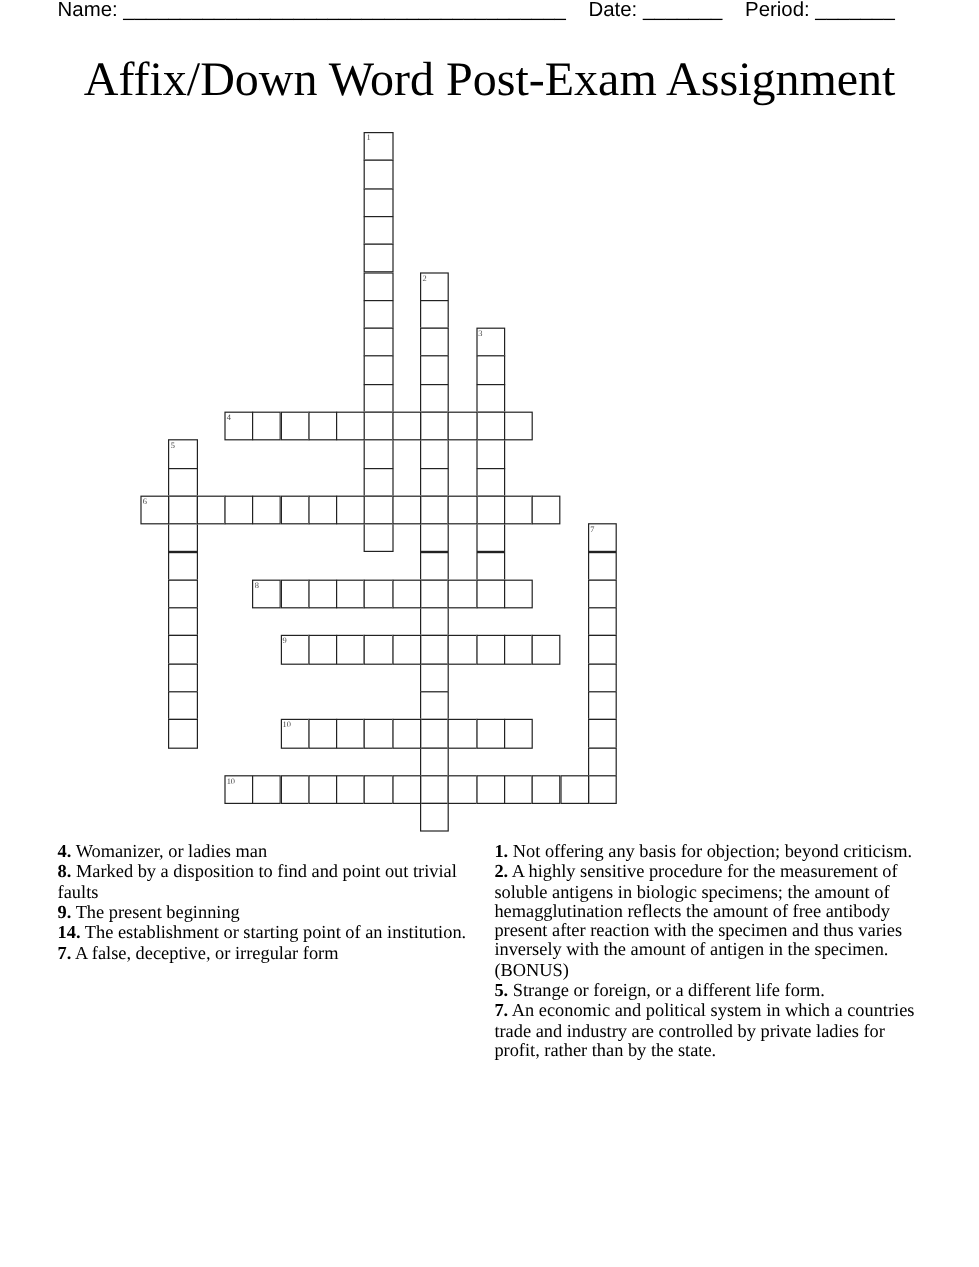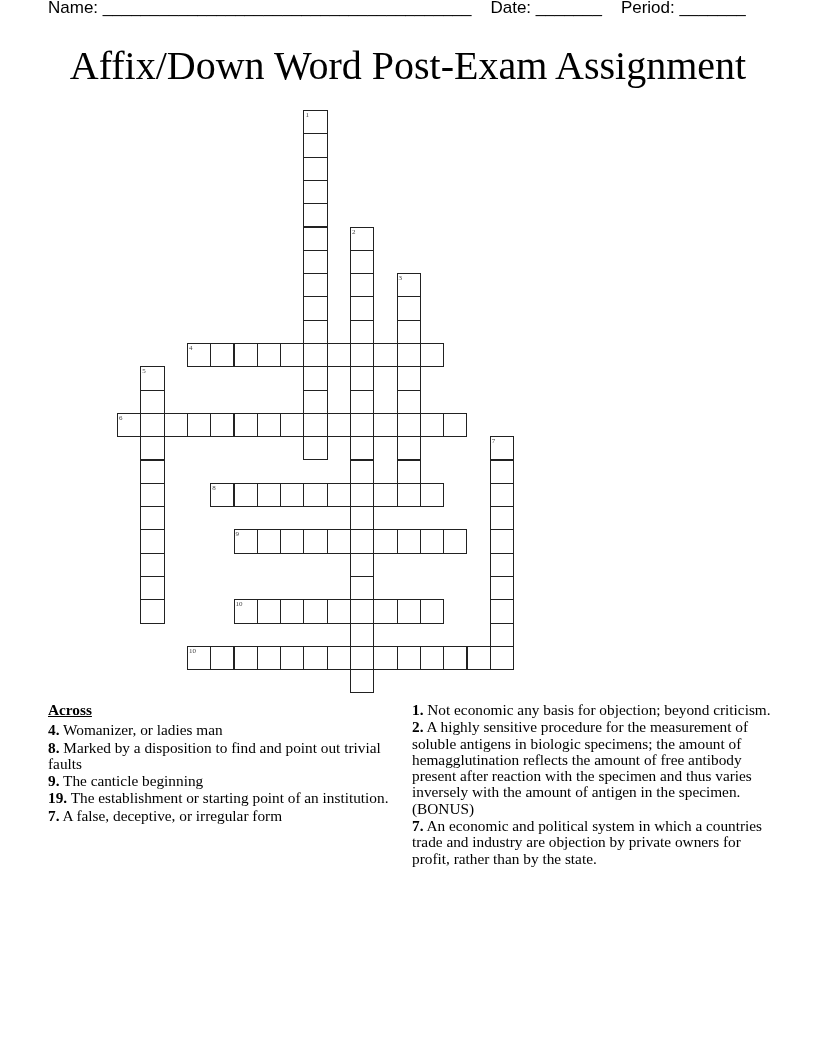--- a/index.html
+++ b/index.html
@@ -176,29 +176,29 @@
     <div class="cell" style="left: 303.4px; top: 645.9px;"></div>
     <div class="cell" style="left: 326.7px; top: 645.9px;"></div>
     <div class="cell" style="left: 373.3px; top: 645.9px;"></div>
     <div class="cell" style="left: 396.6px; top: 645.9px;"></div>
     <div class="cell" style="left: 419.9px; top: 645.9px;"></div>
     <div class="cell" style="left: 443.2px; top: 645.9px;"></div>
     <div class="cell" style="left: 466.5px; top: 645.9px;"></div>
   </div>
 
 <div class="clues across">
-  <h3>Across</h3>
   <div id="across-list">
       <div class="clue"><b>4.</b><span> Womanizer, or ladies man</span></div>
       <div class="clue"><b>8.</b><span> Marked by a disposition to find and point out trivial faults</span></div>
-      <div class="clue"><b>9.</b><span> The canticle beginning</span></div>
-      <div class="clue"><b>19.</b><span> The establishment or starting point of an institution.</span></div>
+      <div class="clue"><b>9.</b><span> The present beginning</span></div>
+      <div class="clue"><b>14.</b><span> The establishment or starting point of an institution.</span></div>
       <div class="clue"><b>7.</b><span> A false, deceptive, or irregular form</span></div>
     </div>
 </div>
 
 <div class="clues down">
   <div id="down-list">
-      <div class="clue"><b>1.</b><span> Not economic any basis for objection; beyond criticism.</span></div>
+      <div class="clue"><b>1.</b><span> Not offering any basis for objection; beyond criticism.</span></div>
       <div class="clue"><b>2.</b><span> A highly sensitive procedure for the measurement of soluble antigens in biologic specimens; the amount of hemagglutination reflects the amount of free antibody present after reaction with the specimen and thus varies inversely with the amount of antigen in the specimen.(BONUS)</span></div>
-      <div class="clue"><b>7.</b><span> An economic and political system in which a countries trade and industry are objection by private owners for profit, rather than by the state.</span></div>
+      <div class="clue"><b>5.</b><span> Strange or foreign, or a different life form.</span></div>
+      <div class="clue"><b>7.</b><span> An economic and political system in which a countries trade and industry are controlled by private ladies for profit, rather than by the state.</span></div>
     </div>
 </div>
 
 </body></html>

